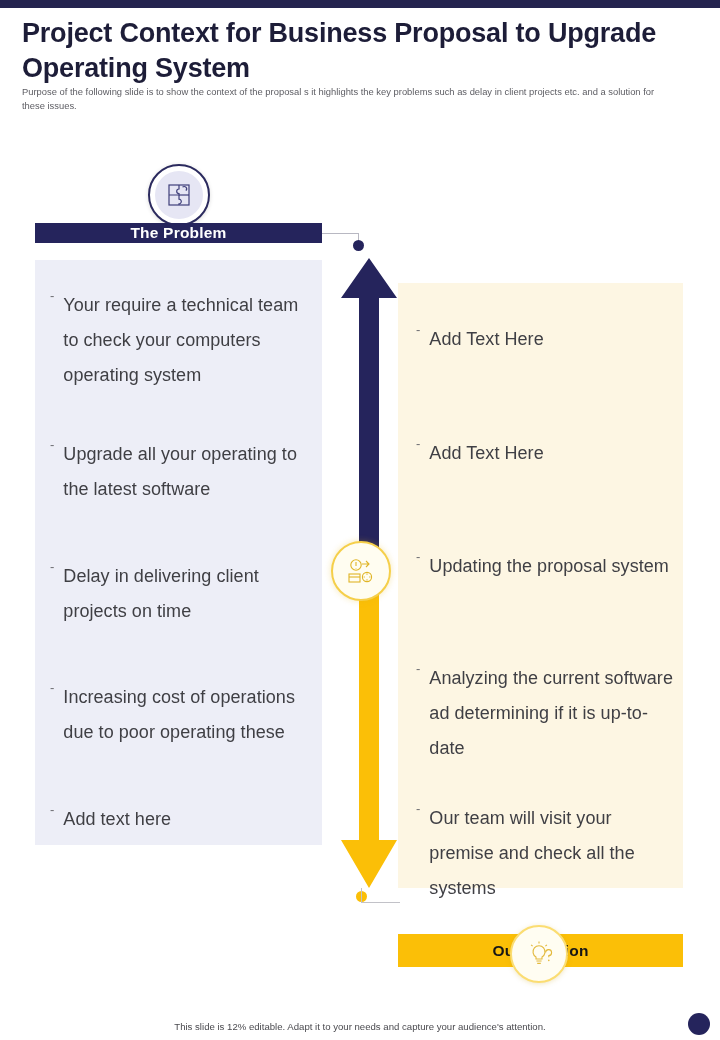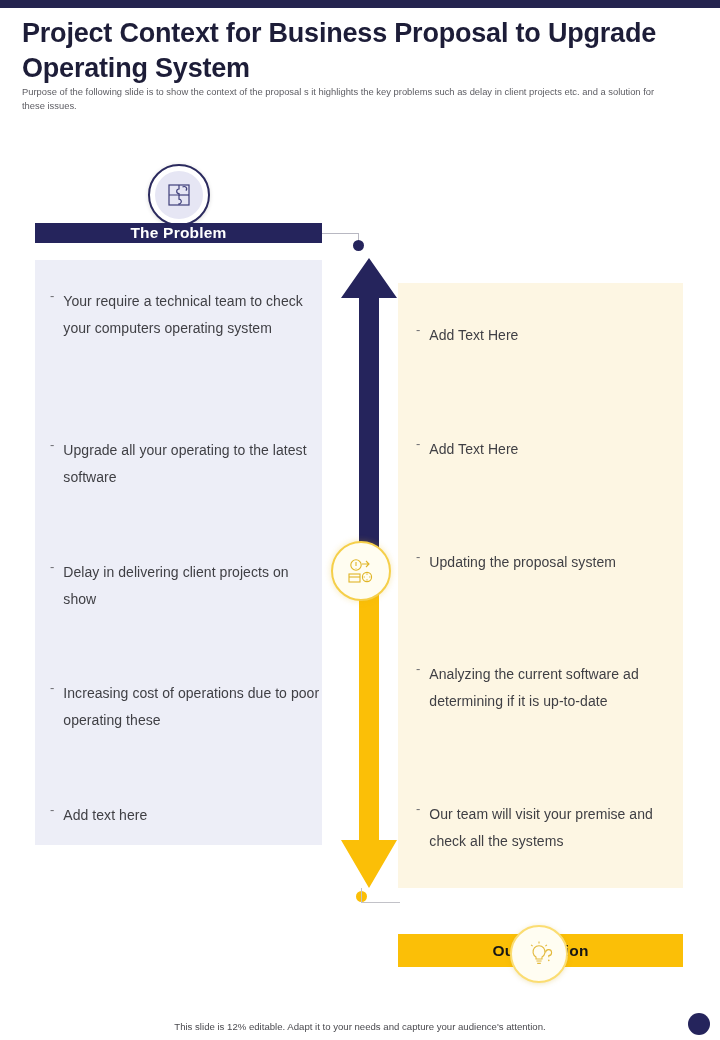--- a/index.html
+++ b/index.html
@@ -82,21 +82,21 @@
   
   .bullet-list { position:absolute; }
   .bullet {
     position:absolute; display:flex; align-items:flex-start;
   }
   .bullet .dash {
     color:#6d6d72; font-size:13px; line-height:1.05;
     margin-right:9px; flex:0 0 auto; padding-top:1px;
   }
   .bullet .btext {
-    font-size:14px; color:#3f3f44; line-height:1.95;
+    font-size:18px; color:#3f3f44; line-height:1.95;
     letter-spacing:.05px;
   }
 
   
   .arrow-up {
     position:absolute; left:341px; top:258px;
     width:56px; height:310px;
   }
   .arrow-down {
     position:absolute; left:341px; top:568px;
@@ -180,21 +180,21 @@
     <div class="bullet" style="left:50px; top:288px; width:265px;">
       <span class="dash">-</span>
       <span class="btext">Your require a technical team to check your computers operating system</span>
     </div>
     <div class="bullet" style="left:50px; top:437px; width:265px;">
       <span class="dash">-</span>
       <span class="btext">Upgrade all your operating to the latest software</span>
     </div>
     <div class="bullet" style="left:50px; top:559px; width:272px;">
       <span class="dash">-</span>
-      <span class="btext">Delay in delivering client projects on show</span>
+      <span class="btext">Delay in delivering client projects on time</span>
     </div>
     <div class="bullet" style="left:50px; top:680px; width:272px;">
       <span class="dash">-</span>
       <span class="btext">Increasing cost of operations due to poor operating these</span>
     </div>
     <div class="bullet" style="left:50px; top:802px; width:265px;">
       <span class="dash">-</span>
       <span class="btext">Add text here</span>
     </div>
   </div>

